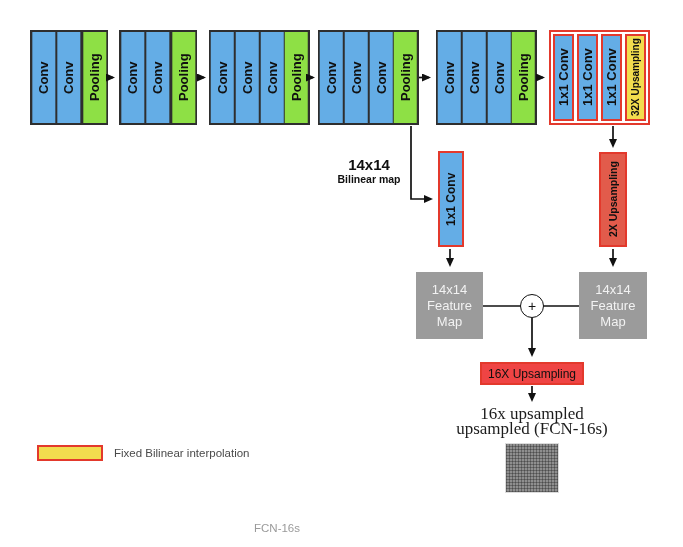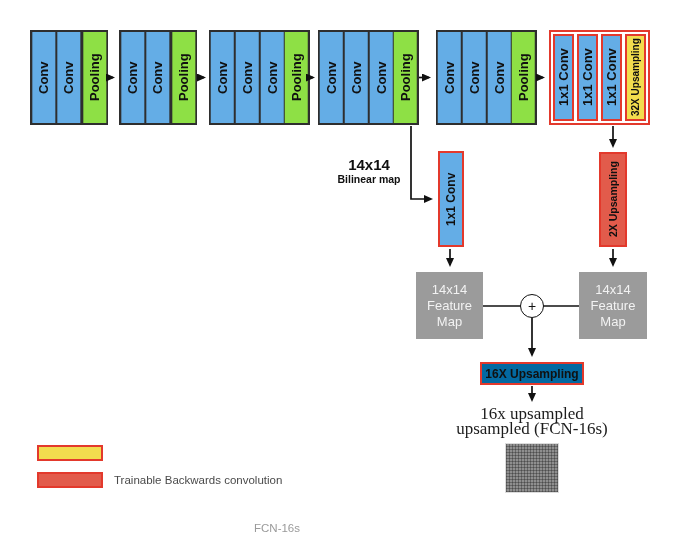--- a/index.html
+++ b/index.html
@@ -36,23 +36,23 @@
   #fmap-right{left:579px;width:68px;}
 
   
   #plus-circle{position:absolute;left:520px;top:294px;width:24px;height:24px;
                border:1.7px solid #111;border-radius:50%;background:#fff;box-sizing:border-box;
                display:flex;align-items:center;justify-content:center;
                font-size:14px;color:#111;z-index:3;}
 
   
   #upsample16x-box{position:absolute;left:480px;top:362px;width:104px;height:23px;
-                   background:#0369a1;border:2px solid #E3392C;box-sizing:border-box;
+                   background:#ef4444;border:2px solid #E3392C;box-sizing:border-box;
                    display:flex;align-items:center;justify-content:center;
-                   font-weight:bold;font-size:12px;color:#101010;}
+                   font-weight:normal;font-size:12px;color:#101010;}
 
   
   #skip-annotation{position:absolute;left:330px;top:156px;width:78px;text-align:center;color:#101010;}
   #skip-annotation .l1{font-size:15px;font-weight:bold;line-height:17px;}
   #skip-annotation .l2{font-size:10.5px;font-weight:bold;line-height:12px;}
   #prediction-caption{position:absolute;left:452px;top:407px;width:160px;text-align:center;
                       font-family:"Liberation Serif", serif;font-size:17px;line-height:14.5px;color:#1c1c1c;}
   #diagram-caption{position:absolute;left:254px;top:522px;width:200px;
                    font-size:11.5px;color:#9A9A9A;}
 
@@ -146,24 +146,21 @@
 
   <div id="prediction-caption">
     <div>16x upsampled</div>
     <div>upsampled (FCN-16s)</div>
   </div>
 
   <div id="prediction-grid"></div>
 
   <div class="legend-row" id="legend-row-1">
     <div class="swatch yellow"></div>
-  </div>
-  <div class="legend-row" id="legend-row-2">
-    <div class="swatch red"></div>
-    <div class="legend-label">Trainable Backwards convolution</div>
+    <div class="legend-label">Fixed Bilinear interpolation</div>
   </div>
 
   <div id="diagram-caption">FCN-16s</div>
 
   <svg id="connectors" viewBox="0 0 683 547">
     <defs>
       <marker id="ah" markerUnits="userSpaceOnUse" markerWidth="9" markerHeight="8" refX="7" refY="4" orient="auto">
         <path d="M0,0 L9,4 L0,8 Z" fill="#111"></path>
       </marker>
     </defs>

